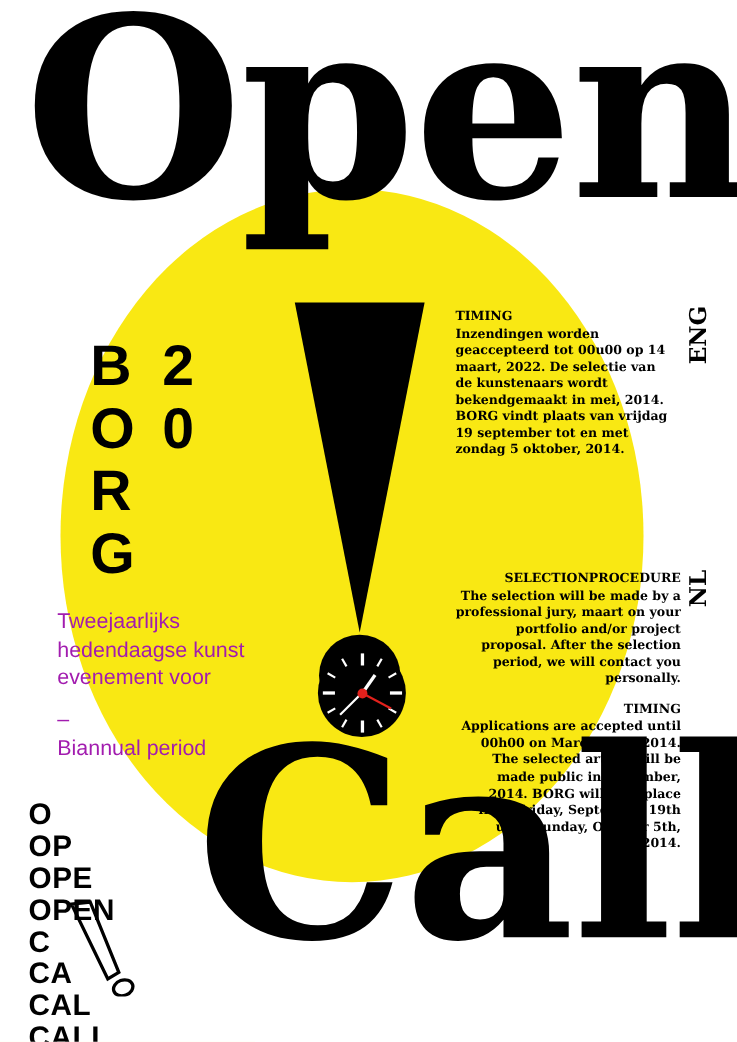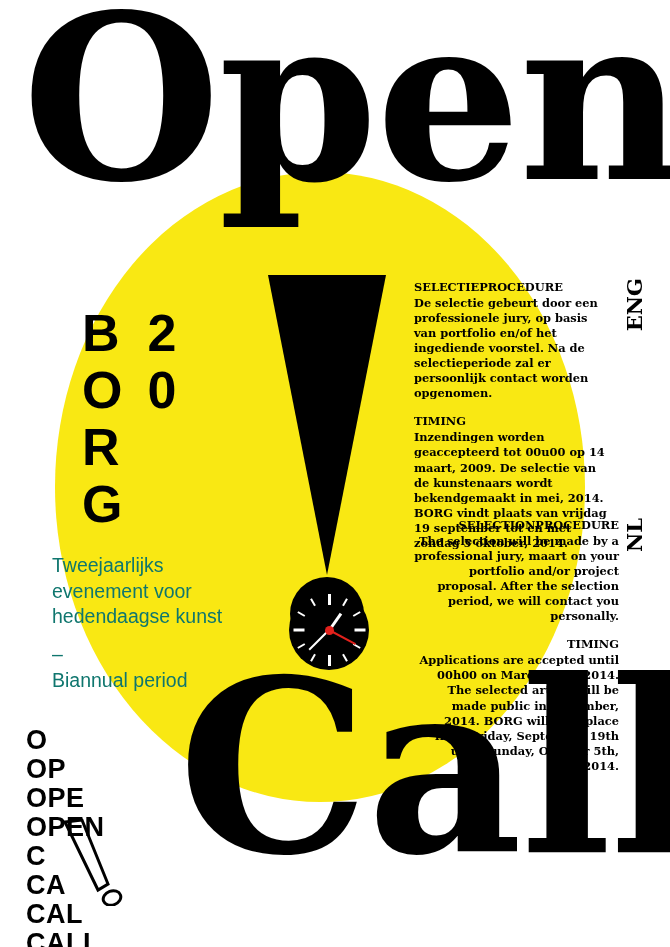--- a/index.html
+++ b/index.html
@@ -170,21 +170,21 @@
 
   
   .tagline {
     position: absolute;
     left: 52px;
     top: 553px;
     width: 240px;
     font-family: "Liberation Sans", sans-serif;
     font-size: 19.5px;
     line-height: 1.32;
-    color: #0f766e;
+    color: #a21caf;
   }
   .tagline .dash { margin-top: 12px; }
 
   
   .textcol {
     position: absolute;
     font-family: "DejaVu Serif", "Liberation Serif", serif;
     font-weight: bold;
     font-size: 11.4px;
     line-height: 1.32;
@@ -273,34 +273,30 @@
       <div>G</div>
     </div>
     <div class="borg-col">
       <div>2</div>
       <div>0</div>
     </div>
   </div>
 
   <div class="tagline">
     <div>Tweejaarlijks</div>
+    <div>hedendaagse kunst</div>
     <div>evenement voor</div>
-    <div>hedendaagse kunst</div>
     <div class="dash">–</div>
     <div>Biannual period</div>
   </div>
 
   <div class="textcol col-eng">
     <div class="blk">
-      <p class="head">SELECTIEPROCEDURE</p>
-      <p>De selectie gebeurt door een professionele jury, op basis van portfolio en/of het ingediende voorstel. Na de selectieperiode zal er persoonlijk contact worden opgenomen.</p>
-    </div>
-    <div class="blk">
       <p class="head">TIMING</p>
-      <p>Inzendingen worden geaccepteerd tot 00u00 op 14 maart, 2009. De selectie van de kunstenaars wordt bekendgemaakt in mei, 2014. BORG vindt plaats van vrijdag 19 september tot en met zondag 5 oktober, 2014.</p>
+      <p>Inzendingen worden geaccepteerd tot 00u00 op 14 maart, 2022. De selectie van de kunstenaars wordt bekendgemaakt in mei, 2014. BORG vindt plaats van vrijdag 19 september tot en met zondag 5 oktober, 2014.</p>
     </div>
   </div>
 
   <div class="textcol col-nl">
     <div class="blk">
       <p class="head">SELECTIONPROCEDURE</p>
       <p>The selection will be made by a professional jury, maart on your portfolio and/or project proposal. After the selection period, we will contact you personally.</p>
     </div>
     <div class="blk">
       <p class="head">TIMING</p>

